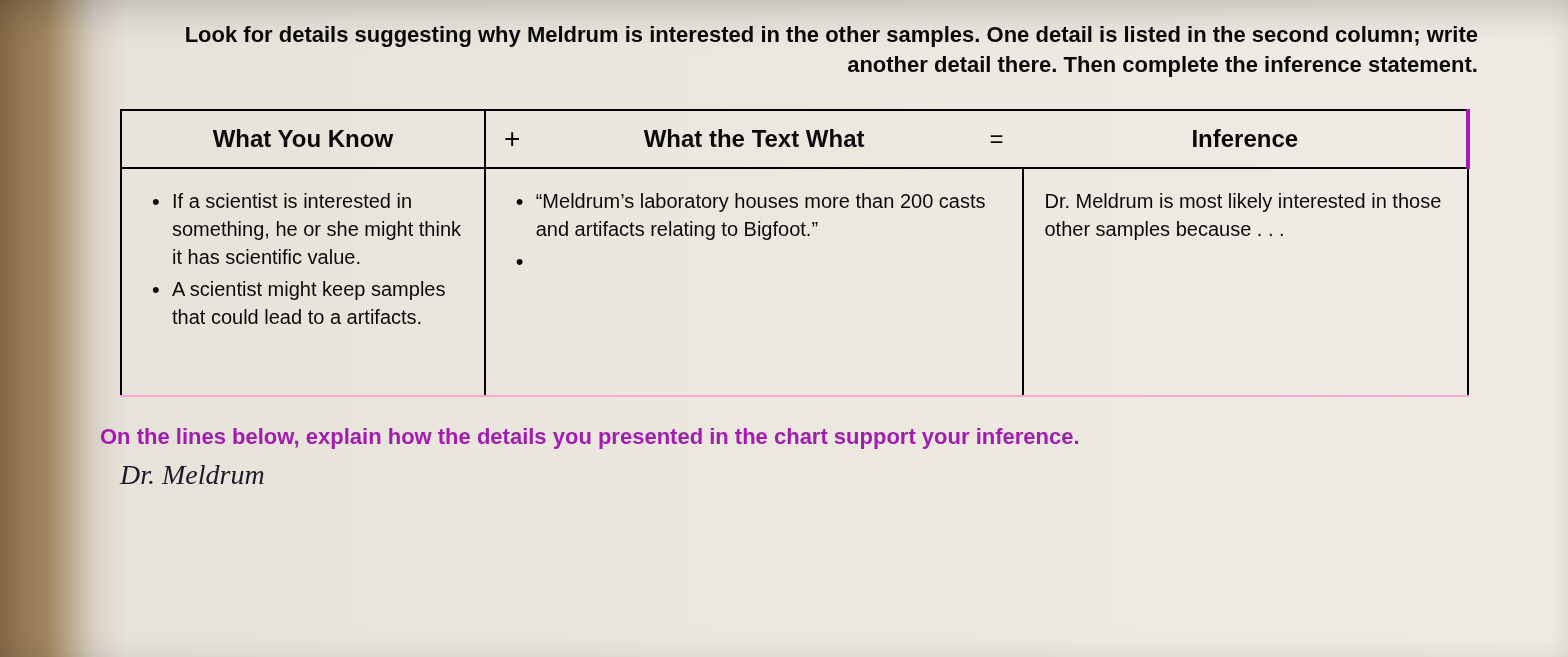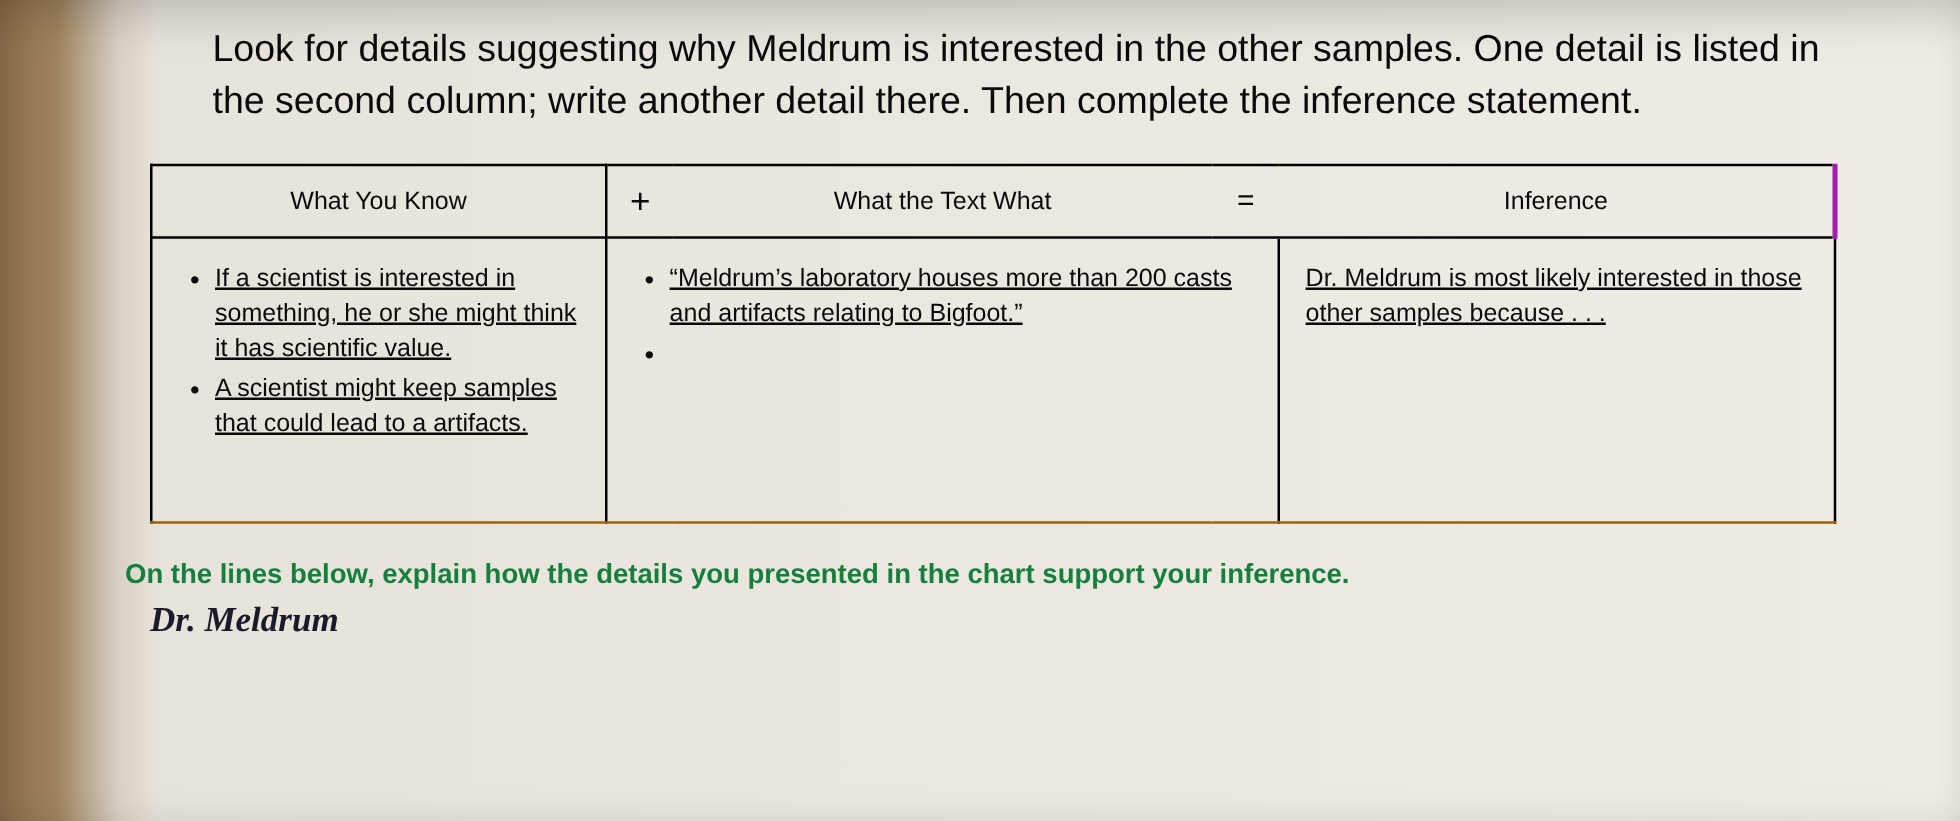--- a/index.html
+++ b/index.html
@@ -13,36 +13,37 @@
       color: #1a1a1a;
       padding: 20px 60px 20px 100px;
       min-height: 657px;
       width: 1568px;
       position: relative;
     }
     .worksheet {
       background: transparent;
     }
     .instructions {
-      font-weight: normal;
-      font-size: 30px;
+      font-weight: bold;
+      font-size: 22px;
       line-height: 1.35;
       margin-bottom: 30px;
       padding: 0 30px 0 70px;
       color: #0a0a0a;
+      text-align: right;
     }
     .chart-table {
       width: 100%;
       border-collapse: collapse;
       margin: 0 20px 25px 20px;
       max-width: 1350px;
     }
     .chart-table th {
-      font-weight: normal;
-      font-size: 20px;
+      font-weight: bold;
+      font-size: 24px;
       padding: 12px 8px;
       text-align: center;
       border-bottom: 2px solid #000;
       color: #0a0a0a;
       vertical-align: middle;
     }
     .chart-table th.col-know {
       width: 27%;
       border-right: 2px solid #000;
     }
@@ -74,23 +75,22 @@
       border-top: 2px solid #000;
     }
     .header-row th {
       border-top: 2px solid #000;
     }
     .chart-table td {
       padding: 18px 8px 60px 20px;
       vertical-align: top;
       font-size: 20px;
       line-height: 1.4;
-      border-bottom: 2px solid #a16207;
+      border-bottom: 2px solid #f9a8d4;
       color: #0a0a0a;
-      text-decoration: underline;
     }
     .chart-table td.cell-know {
       border-left: 2px solid #000;
       border-right: 2px solid #000;
     }
     .chart-table td.cell-text {
       border-right: 2px solid #000;
     }
     .chart-table td.cell-inference {
       border-right: 2px solid #000;
@@ -111,30 +111,30 @@
       left: -5px;
       font-size: 22px;
     }
     .empty-bullet {
       min-height: 20px;
     }
     .bottom-prompt {
       font-size: 22px;
       font-weight: bold;
       padding: 0 20px 0 0;
-      color: #15803d;
+      color: #a21caf;
       line-height: 1.4;
     }
     .handwriting {
       font-family: 'Comic Sans MS', cursive;
       font-size: 28px;
       color: #1a1a2a;
       padding-left: 20px;
       margin-top: 6px;
-      font-weight: bold;
+      font-weight: normal;
       font-style: italic;
     }
     .vignette {
       position: absolute;
       top: 0;
       left: 0;
       right: 0;
       bottom: 0;
       pointer-events: none;
       box-shadow: inset 0 30px 40px -20px rgba(0,0,0,0.2), inset 0 -10px 30px -10px rgba(0,0,0,0.1);

